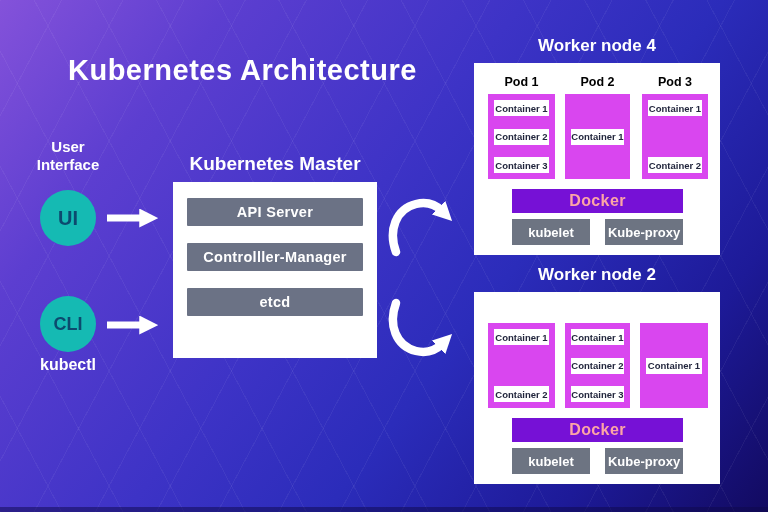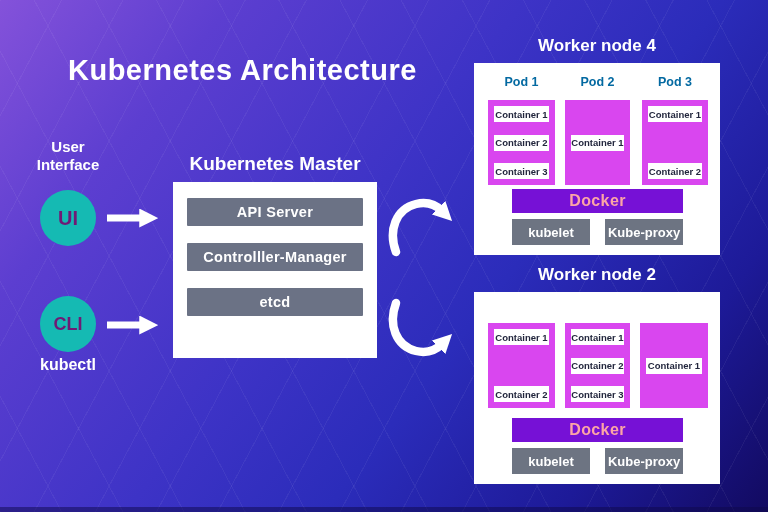--- a/index.html
+++ b/index.html
@@ -18,21 +18,21 @@
   .abs { position:absolute; }
   .white-bold { color:#ffffff; font-weight:bold; }
 
   .title { left:36px; top:54px; font-size:29px; letter-spacing:0.5px;margin-left:32px; }
 
   
   .ui-label { left:20px; top:138px; width:96px; text-align:center; font-size:15px; line-height:1.22; }
   .circle {
     width:56px; height:56px; border-radius:50%; background:#15bab3;
     display:flex; align-items:center; justify-content:center;
-    color:#701a75; font-weight:bold;
+    color:#0c4a6e; font-weight:bold;
   }
   .ui-circle  { left:40px; top:190px; font-size:20px; }
   .cli-circle { left:40px; top:296px; font-size:18px; }
   .kubectl { left:20px; top:356px; width:96px; text-align:center; font-size:16px; }
 
   
   .master-heading { left:173px; top:153px; width:204px; text-align:center; font-size:19px; }
   .master-box {
     left:173px; top:182px; width:204px; height:176px; background:#ffffff;
     display:flex; flex-direction:column; gap:17px; padding:16px 14px;
@@ -45,21 +45,21 @@
 
   
   .node-heading { width:246px; text-align:center; font-size:17px; }
   .w1-heading { left:474px; top:36px; }
   .w2-heading { left:474px; top:265px; }
   .node-box { left:474px; width:246px; height:192px; background:#ffffff; }
   .w1-box { top:63px; }
   .w2-box { top:292px; }
 
   .pod-col { position:absolute; }
-  .pod-label { height:17px; margin-bottom:8px; text-align:center; font-size:12.5px; font-weight:bold; color:#0369a1; }
+  .pod-label { height:17px; margin-bottom:2px; text-align:center; font-size:12.5px; font-weight:bold; color:#000000; }
   .pod {
     background:#d946ef; height:85px; padding:6px;
     display:flex; flex-direction:column;
   }
   .lay-between { justify-content:space-between; }
   .lay-center  { justify-content:center; }
   .container-box {
     height:16px; background:#ffffff;
     display:flex; align-items:center; justify-content:center;
     font-size:9.5px; font-weight:bold; color:#22263d; white-space:nowrap;

